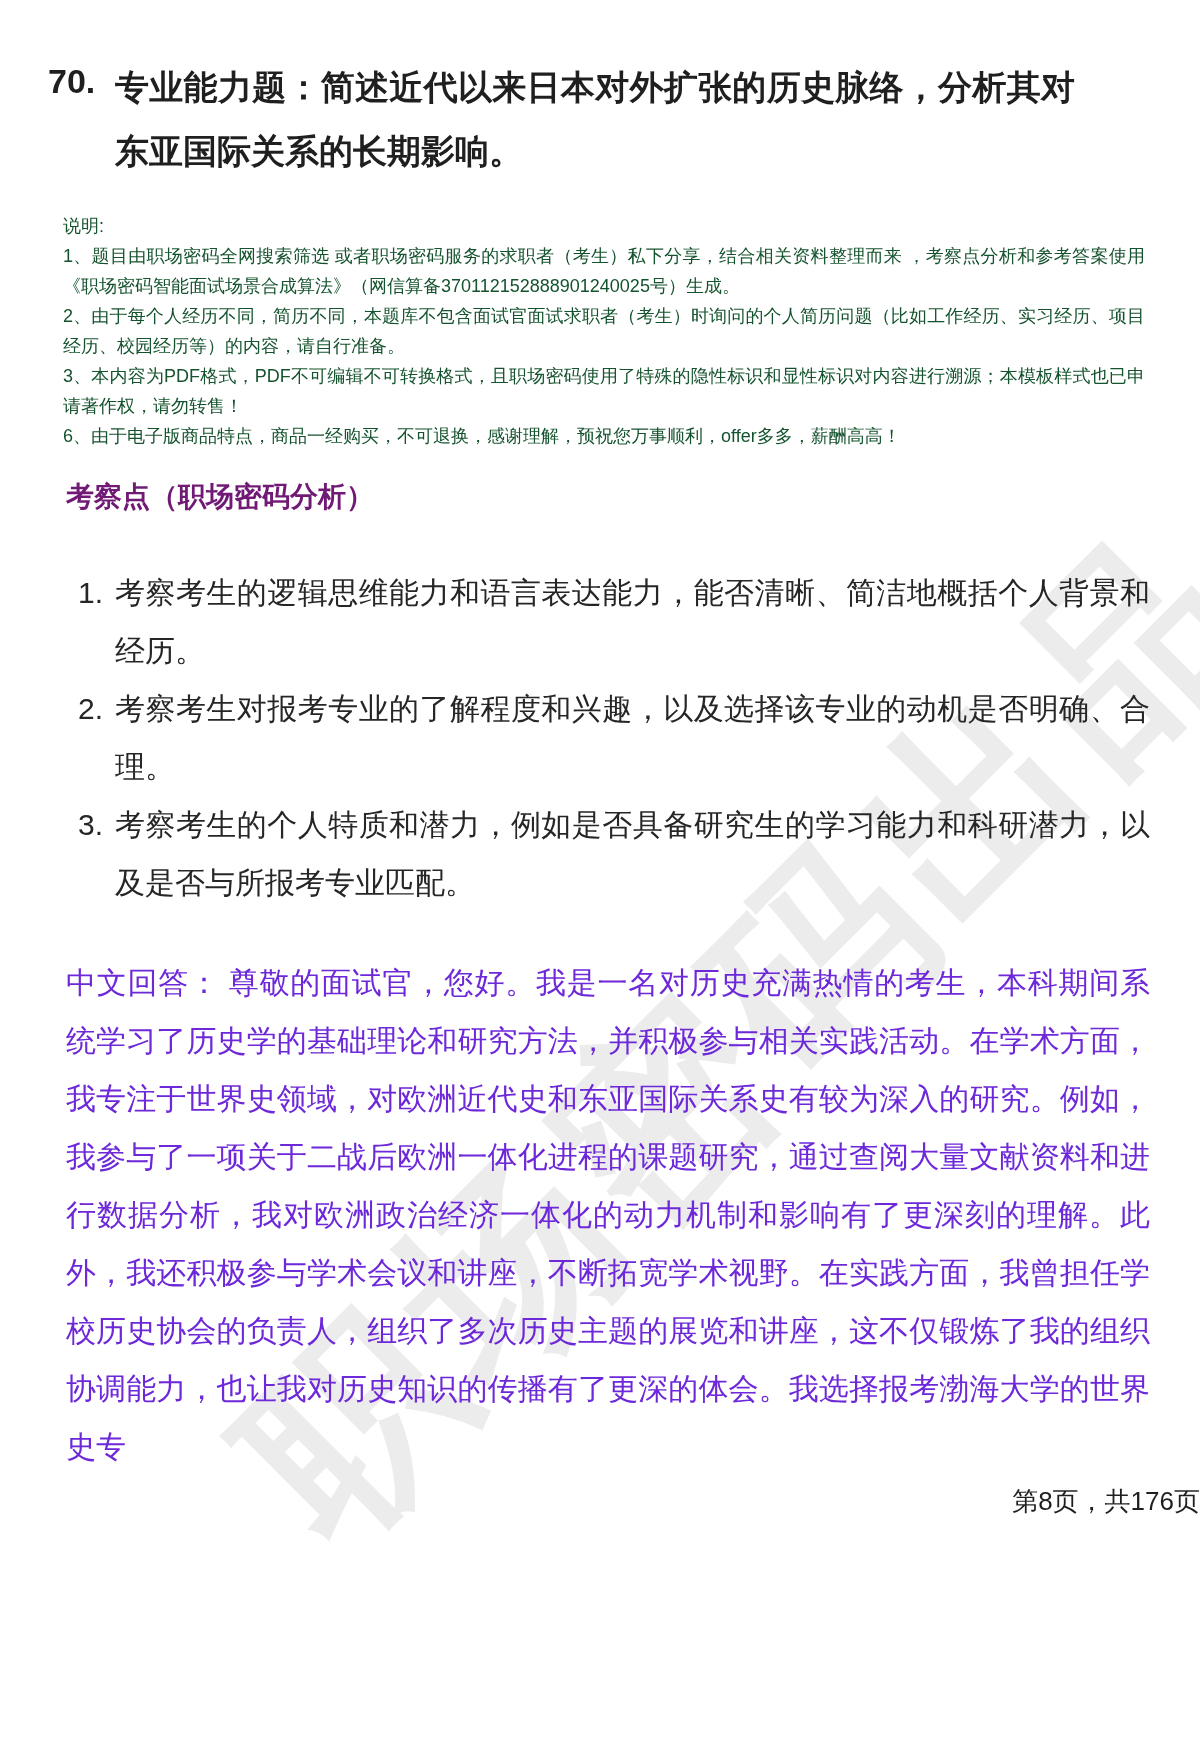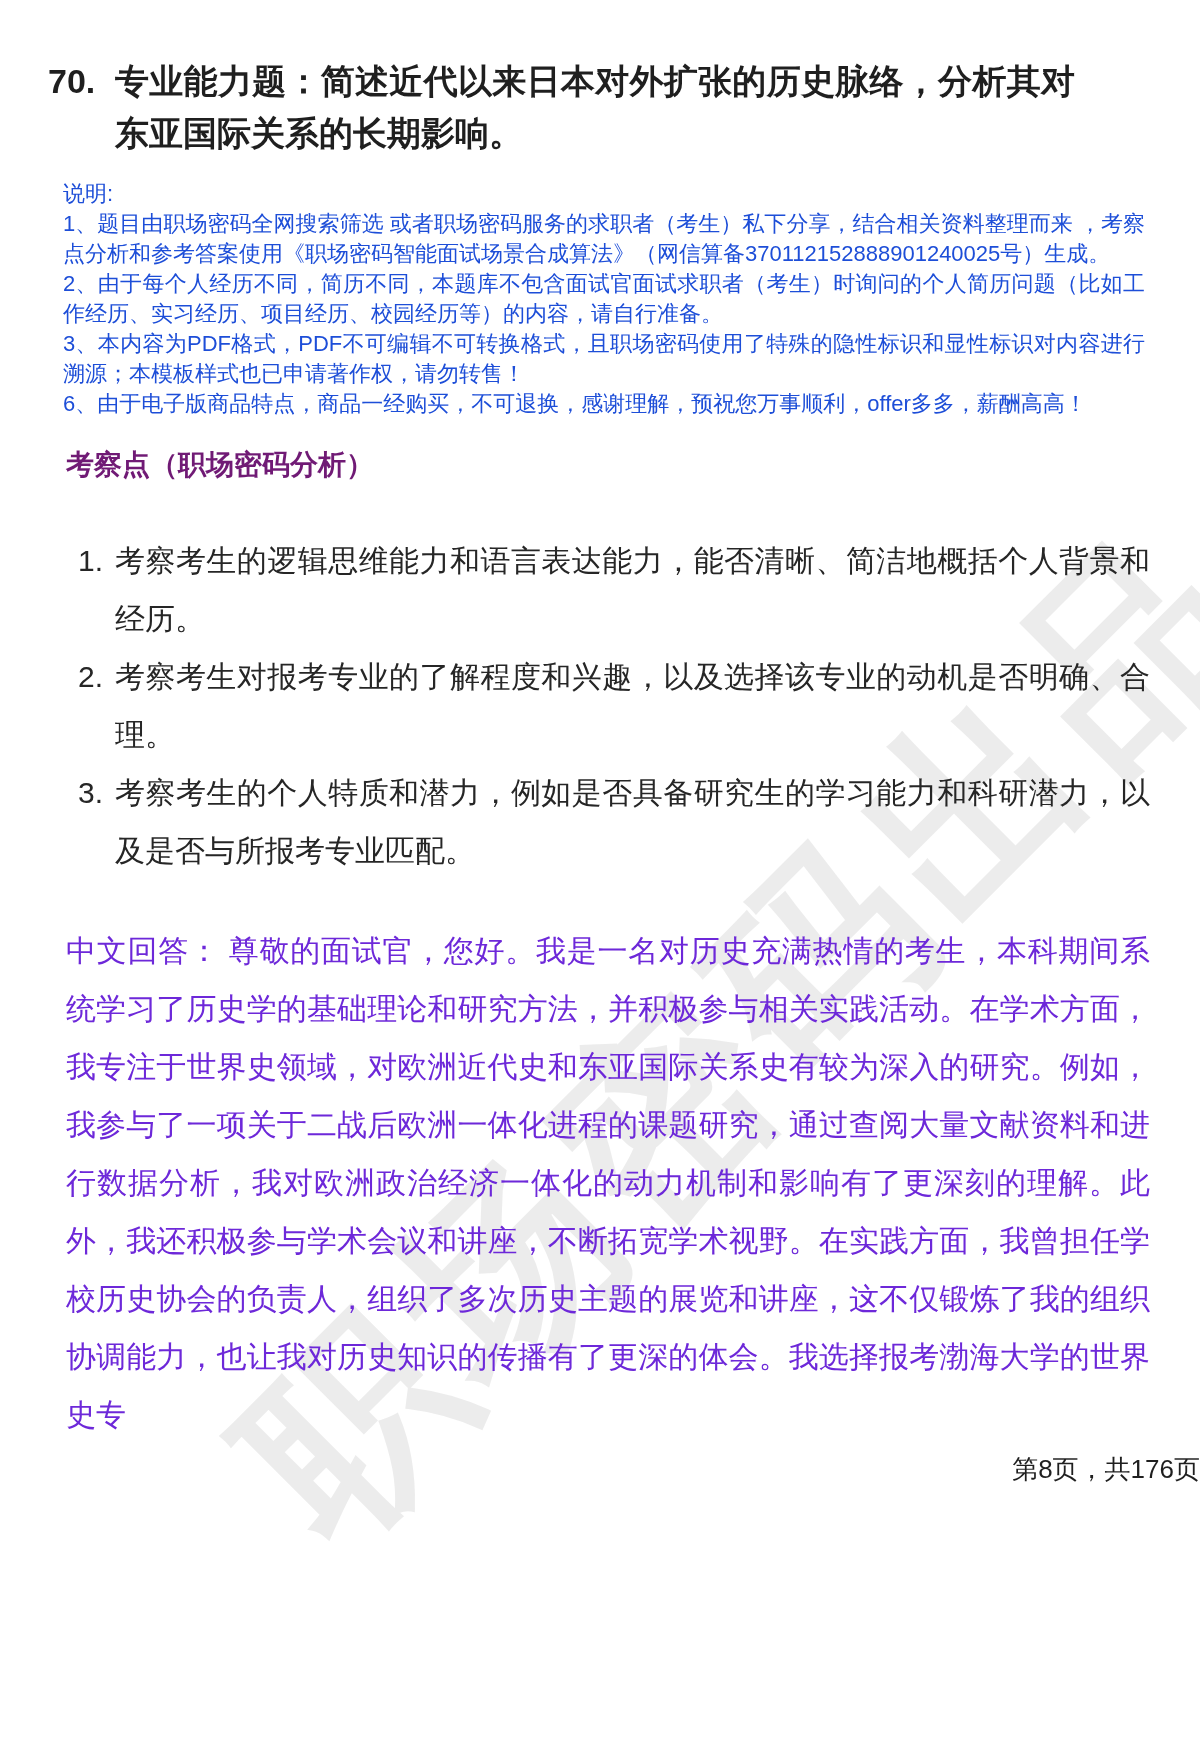--- a/index.html
+++ b/index.html
@@ -39,31 +39,31 @@
     flex: 0 0 67px;
     font-size: 34px;
     font-weight: 600;
     line-height: 52px;
     color: #1f1f1f;
   }
   .qtext {
     max-width: 960px;
     font-size: 34px;
     font-weight: 600;
-    line-height: 52px;
+    line-height: 64px;
     color: #1f1f1f;
     text-align: justify;
   }
 
   
   .notes {
-    margin: 20px 55px 0 63px;
-    font-size: 22px;
+    margin: 28px 55px 0 63px;
+    font-size: 18px;
     line-height: 30px;
-    color: #1d4ed8;
+    color: #14532d;
     text-align: justify;
   }
   .notes p { margin: 0; }
 
   
   .red-para {
     margin: 23px 52px 0 66px;
     font-size: 30px;
     font-weight: 700;
     line-height: 44px;

